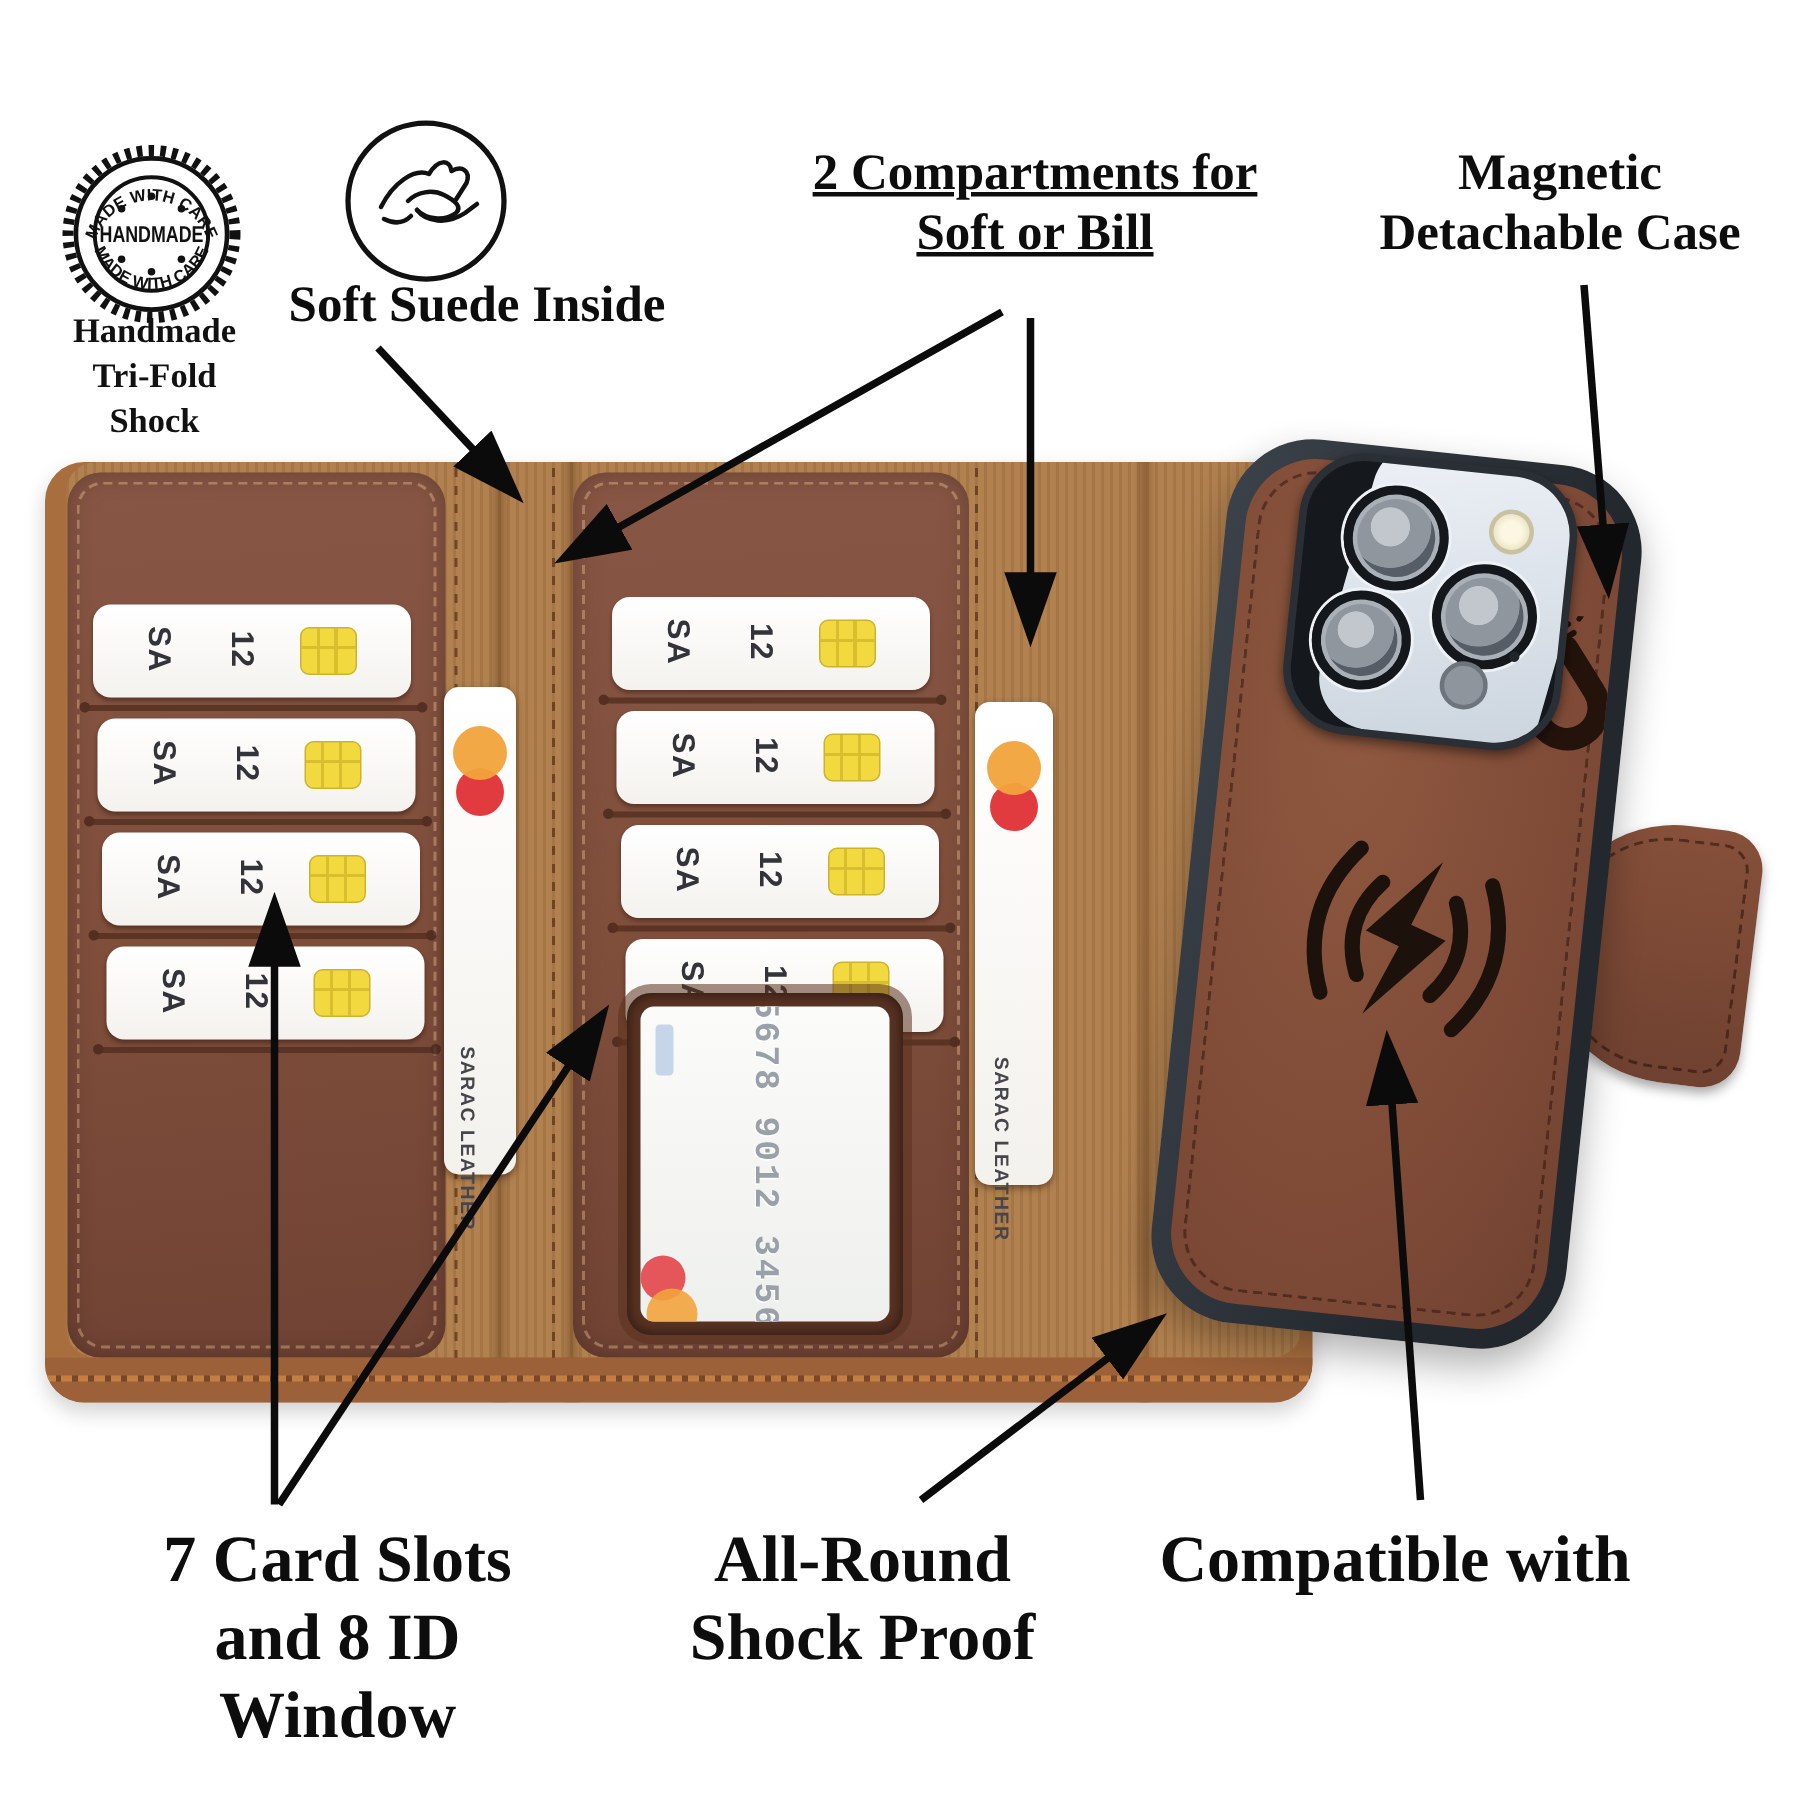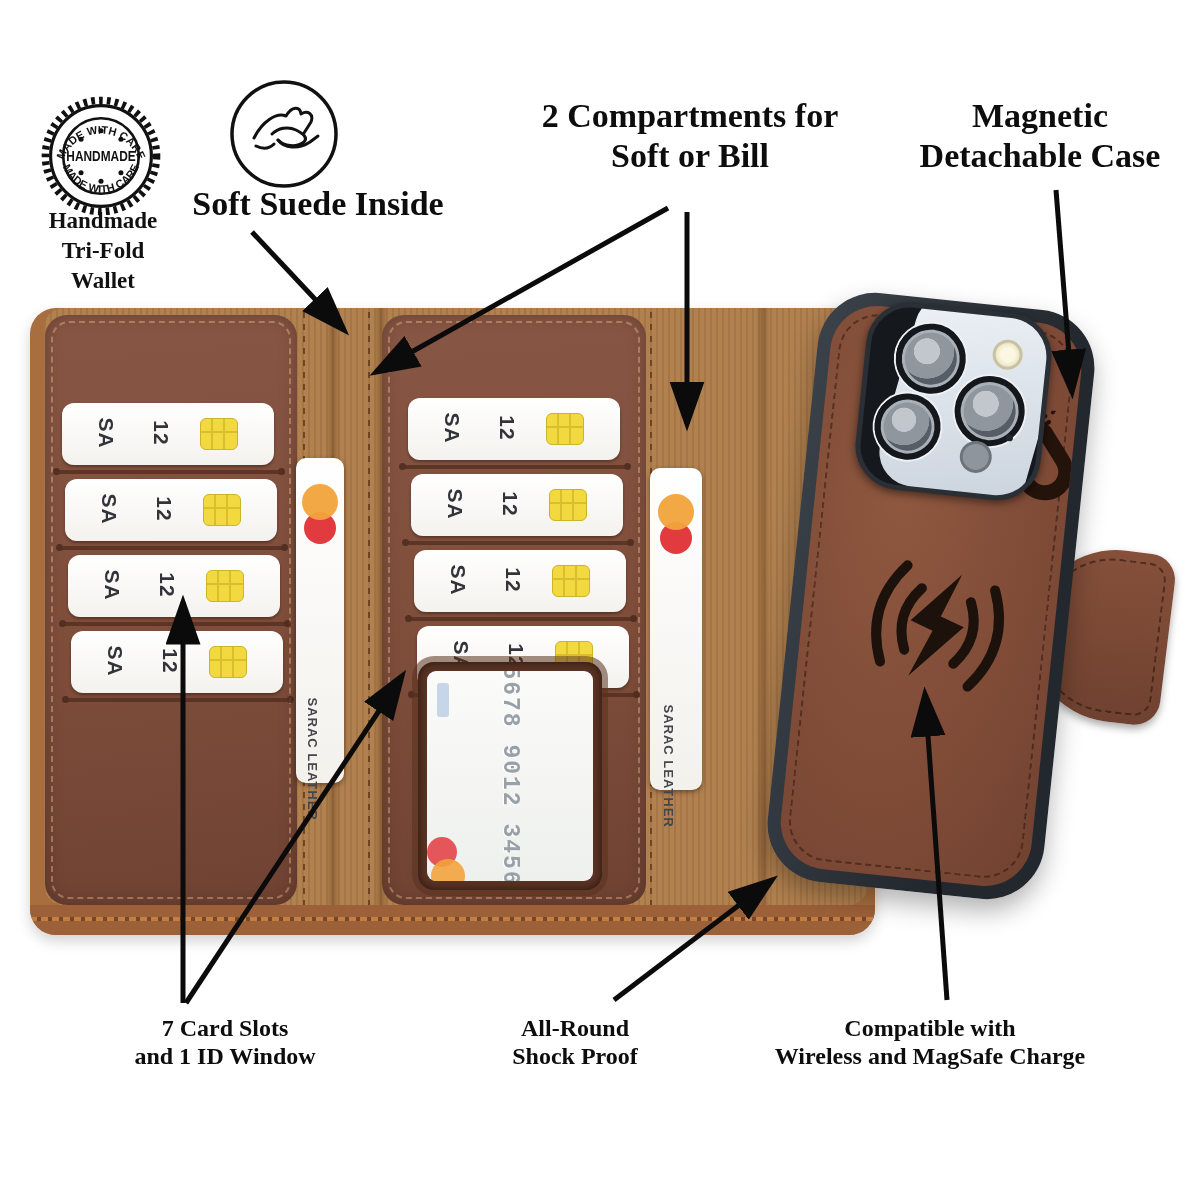--- a/index.html
+++ b/index.html
@@ -4,21 +4,21 @@
 <style>
   html,body{margin:0;padding:0;background:#ffffff;}
   #stage{position:relative;width:1200px;height:1200px;background:#ffffff;overflow:hidden;
          font-family:"Liberation Serif",serif;}
   .abs{position:absolute;}
 
   
   .callout{position:absolute;text-align:center;font-weight:700;color:#0d0d0d;
            font-family:"Liberation Serif",serif;line-height:1.18;}
   .fs34{font-size:34px;}
-  .fs36{font-size:24px;}
+  .fs36{font-size:44px;}
 
   
   .badge-caption{position:absolute;left:28px;top:206px;width:150px;text-align:center;
                  font-weight:700;font-size:23px;line-height:1.3;color:#111;}
 
   
   .wallet{position:absolute;left:30px;top:308px;width:845px;height:627px;
           background:#a96e3e;border-radius:26px;
           box-shadow:0 6px 14px rgba(0,0,0,.18);}
   .wallet-bottom{position:absolute;left:0;bottom:0;width:100%;height:30px;
@@ -282,55 +282,54 @@
       <circle cx="79" cy="44" r="2.4" fill="#111"></circle>
     <circle cx="41" cy="76" r="2.4" fill="#111"></circle>
       <circle cx="79" cy="76" r="2.4" fill="#111"></circle>
     <circle cx="60" cy="36" r="2.4" fill="#111"></circle>
       <circle cx="60" cy="84" r="2.4" fill="#111"></circle>
   </svg>
 
   <div class="badge-caption">
     <div>Handmade</div>
     <div>Tri-Fold</div>
-    <div>Wallet</div>
+    <div>Shock</div>
   </div>
 
   <svg class="abs" style="left:226px;top:76px;" width="116" height="116" viewBox="0 0 116 116">
     <circle cx="58" cy="58" r="52" fill="none" stroke="#111" stroke-width="3.5"></circle>
     <g fill="none" stroke="#111" stroke-width="3" stroke-linecap="round" stroke-linejoin="round">
       <path d="M28,62 C36,46 50,36 60,40 C66,30 74,30 75,38 C82,34 88,38 85,46 L78,57"></path>
       <path d="M46,58 C52,52 62,50 70,54 C78,58 82,62 78,66 C70,72 58,70 52,64"></path>
       <path d="M52,64 C58,72 72,74 84,66 L92,60"></path>
       <path d="M30,70 C38,74 44,72 48,68"></path>
     </g>
   </svg>
 
   <div class="callout fs34" style="left:168px;top:184px;width:300px;text-align:center;">
     <span>Soft Suede Inside</span>
   </div>
 
-  <div class="callout fs34" style="left:495px;top:96px;width:390px;">
+  <div class="callout fs34" style="left:495px;top:96px;width:390px;text-decoration:underline;">
     <div>2 Compartments for</div>
     <div>Soft or Bill</div>
   </div>
 
   <div class="callout fs34" style="left:875px;top:96px;width:330px;">
     <div>Magnetic</div>
     <div>Detachable Case</div>
   </div>
 
   <div class="callout fs36" style="left:60px;top:1014px;width:330px;">
     <div>7 Card Slots</div>
-    <div>and 1 ID Window</div>
+    <div>and 8 ID Window</div>
   </div>
 
   <div class="callout fs36" style="left:440px;top:1014px;width:270px;">
     <div>All-Round</div>
     <div>Shock Proof</div>
   </div>
 
   <div class="callout fs36" style="left:660px;top:1014px;width:540px;">
     <div>Compatible with</div>
-    <div>Wireless and MagSafe Charge</div>
   </div>
 
 </div>
 
 </body></html>

